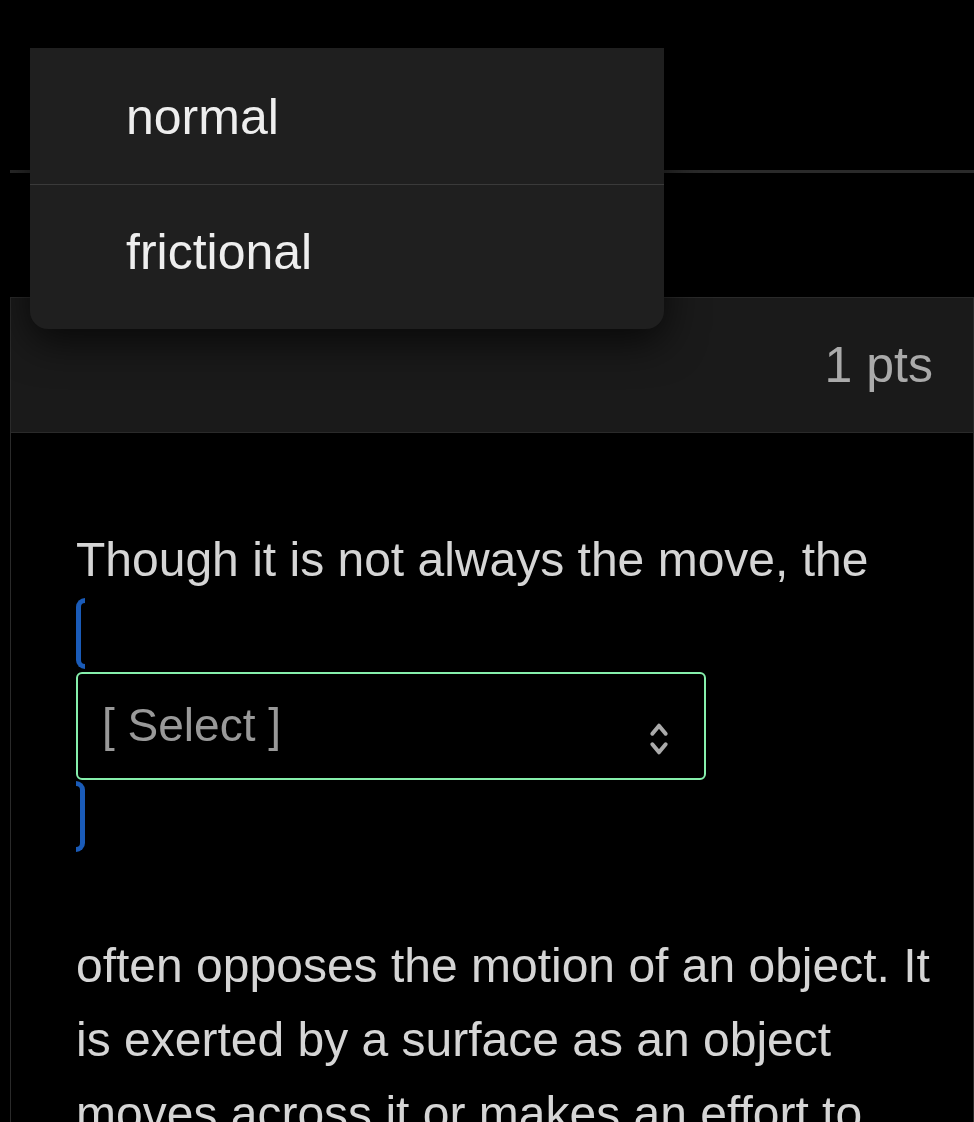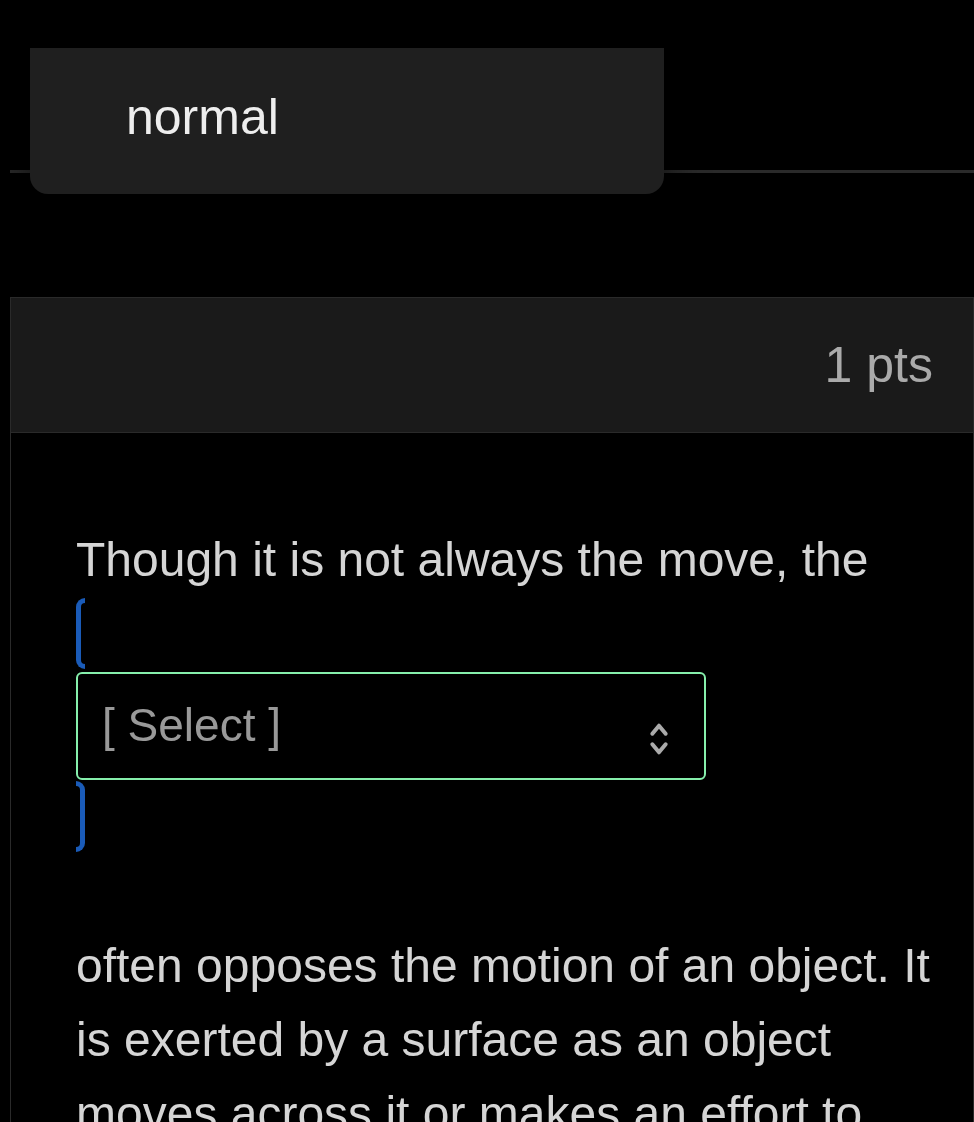--- a/index.html
+++ b/index.html
@@ -144,13 +144,16 @@
     </span>
     <br><br>
     <span>often opposes the motion of an object. It is exerted by a surface as an object moves across it or makes an effort to move across it.</span>
   </div>
 </div>
 
 <div class="dropdown">
   <div class="dropdown-item">
     <span>normal</span>
   </div>
+  <div class="dropdown-item">
+    <span>frictional</span>
+  </div>
 </div>
 
 </body></html>

